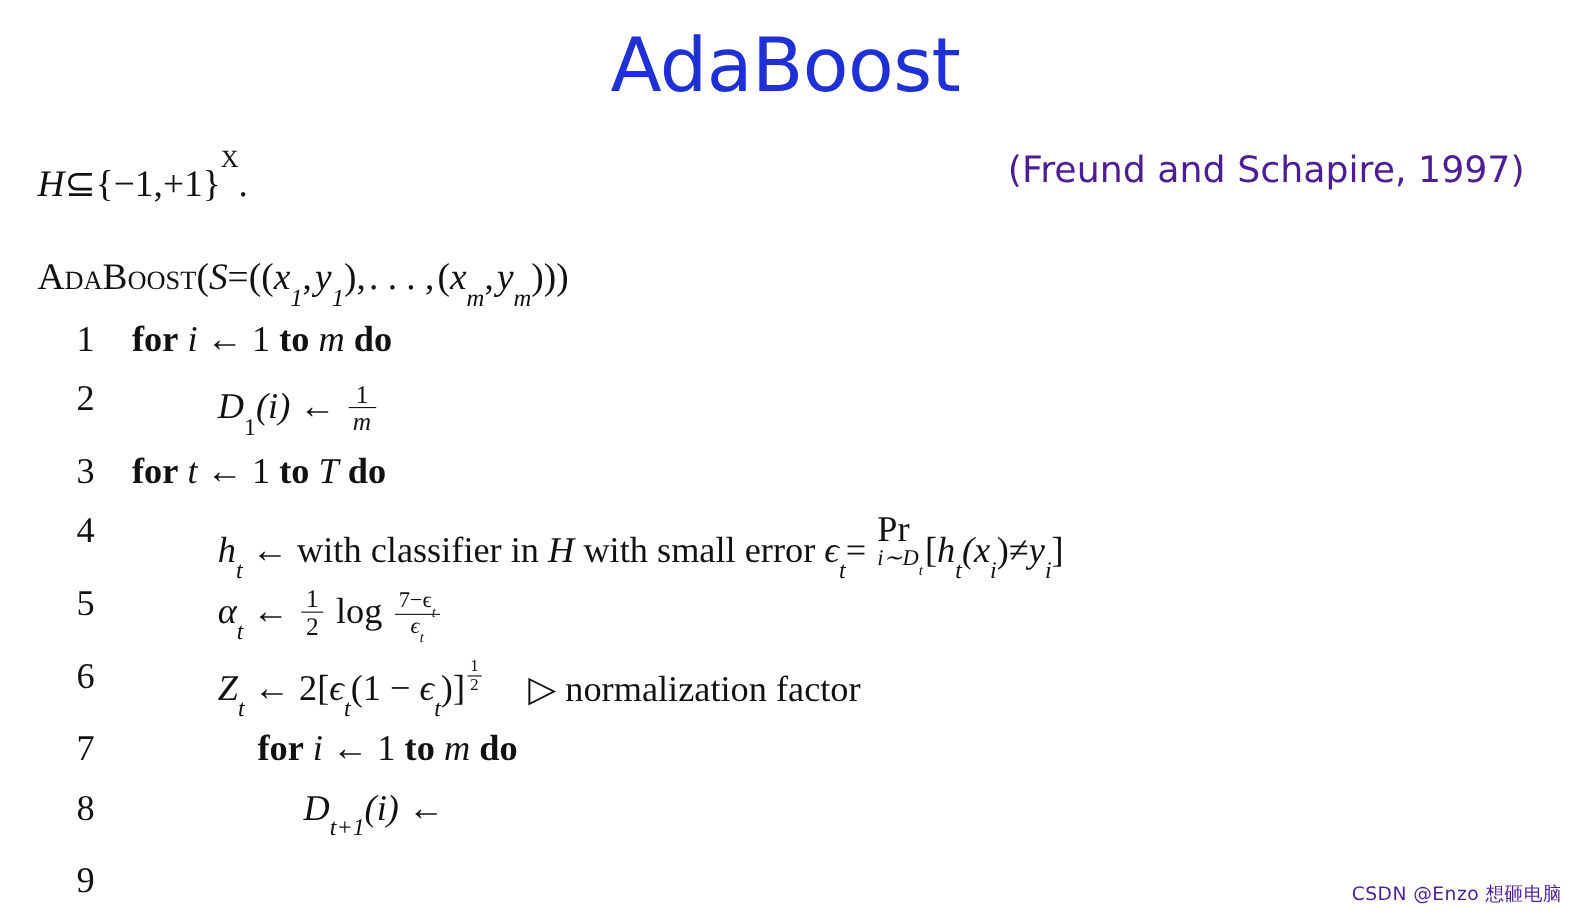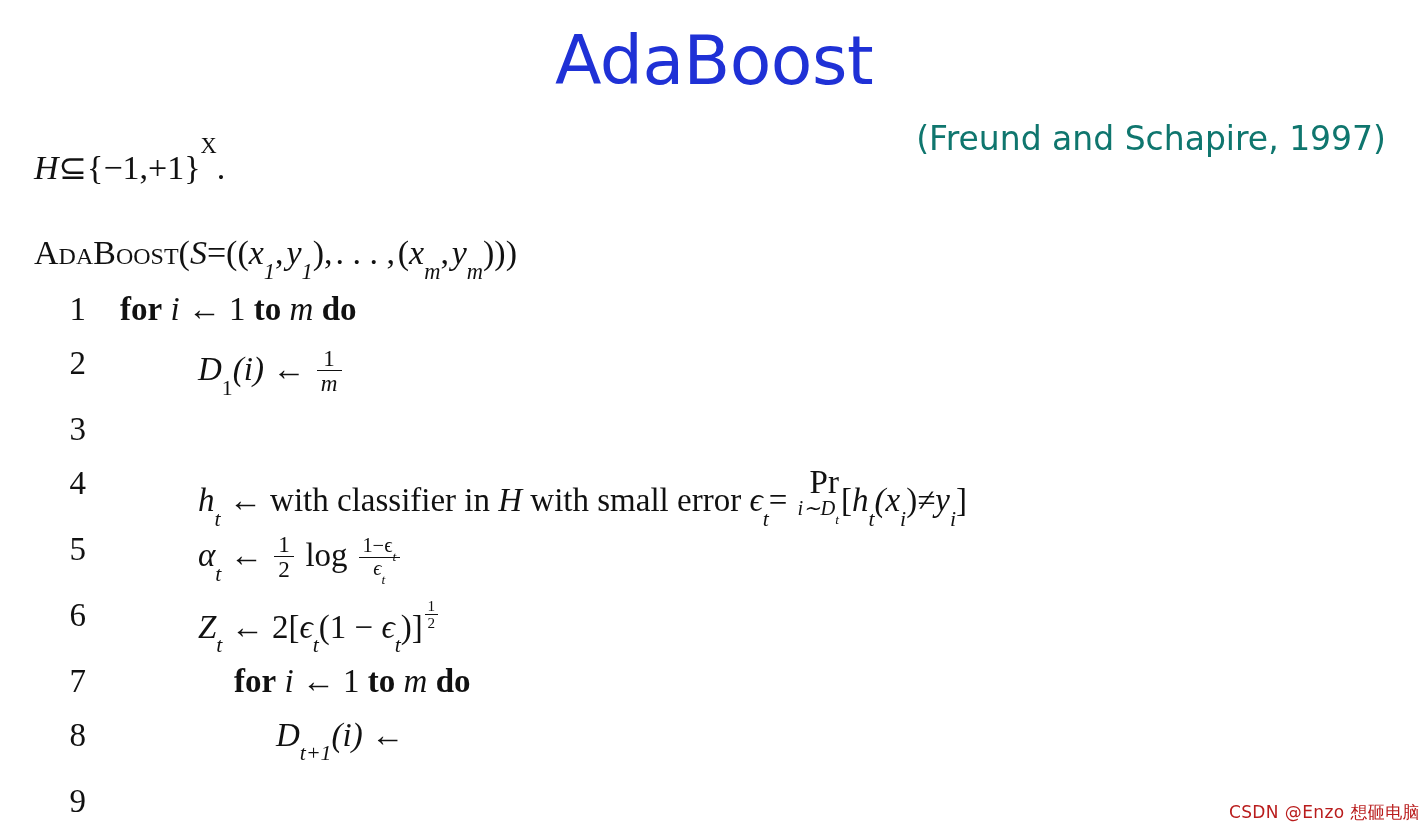--- a/index.html
+++ b/index.html
@@ -27,26 +27,26 @@
     font-family: "DejaVu Sans", "Liberation Sans", sans-serif;
     font-size: 68px;
     line-height: 82px;
     letter-spacing: -0.5px;
     color: #1f31d6;
     font-weight: 400;
   }
 
   .citation {
     position: absolute;
-    top: 117px;
+    top: 132px;
     right: 42px;
     font-family: "DejaVu Sans", "Liberation Sans", sans-serif;
     font-size: 33px;
     line-height: 44px;
-    color: #0f766e;
+    color: #4c1d95;
     white-space: nowrap;
   }
 
   
   .math {
     font-family: Liberation Serif, serif;
     font-size: 33px;
     line-height: 1.05;
     white-space: nowrap;
   }
@@ -75,21 +75,21 @@
     margin: 0 0.14em;
   }
   .frac > .num { display: block; padding: 0 0.18em; }
   .frac > .den { display: block; padding: 0 0.18em; border-top: 1.4px solid #111; }
 
   .frac.small { font-size: 0.62em; vertical-align: -0.42em; }
 
   
   .underset {
     display: inline-block;
-    text-align: right;
+    text-align: left;
     vertical-align: -0.10em;
     line-height: 1.0;
     margin: 0 0.06em;
   }
   .underset > .base { display: block; font-style: normal; }
   .underset > .under { display: block; font-size: 0.62em; font-style: italic; margin-top: -0.06em; }
 
   
   .bigop {
     display: inline-block;
@@ -167,21 +167,21 @@
 
   .comment { margin-left: 32px; font-style: normal; }
 
   
   .watermark {
     position: absolute;
     right: 8px;
     bottom: 6px;
     font-family: "DejaVu Sans", "Liberation Sans", sans-serif;
     font-size: 17px;
-    color: #b91c1c;
+    color: #4c1d95;
     letter-spacing: 0.4px;
     white-space: nowrap;
   }
 </style>
 </head>
 <body>
 
 <div class="slide-title">AdaBoost</div>
 
 <div class="citation">(Freund and Schapire, 1997)</div>
@@ -216,20 +216,29 @@
       <span class="mup">←</span>
       <span class="frac">
         <span class="num mup">1</span>
         <span class="den mi">m</span>
       </span>
     </div>
   </div>
 
   <div class="algo-row">
     <div class="lineno math">3</div>
+    <div class="body math ind1">
+      <span class="mbf">for</span>
+      <span class="mi">t</span>
+      <span class="mup">←</span>
+      <span class="mup">1</span>
+      <span class="mbf">to</span>
+      <span class="mi">T</span>
+      <span class="mbf">do</span>
+    </div>
   </div>
 
   <div class="algo-row tall">
     <div class="lineno math">4</div>
     <div class="body math ind2">
       <span class="mi">h</span><sub>t</sub>
       <span class="mup">←</span>
       <span class="mup">with classifier in</span>
       <span class="mi">H</span>
       <span class="mup">with small error</span>
@@ -245,36 +254,38 @@
     <div class="lineno math">5</div>
     <div class="body math ind2">
       <span class="mi">α</span><sub>t</sub>
       <span class="mup">←</span>
       <span class="frac">
         <span class="num mup">1</span>
         <span class="den mup">2</span>
       </span>
       <span class="mup">log</span>
       <span class="frac small">
-        <span class="num"><span class="mup">1−ϵ</span><sub>t</sub></span>
+        <span class="num"><span class="mup">7−ϵ</span><sub>t</sub></span>
         <span class="den"><span class="mi">ϵ</span><sub>t</sub></span>
       </span>
     </div>
   </div>
 
   <div class="algo-row tall">
     <div class="lineno math">6</div>
     <div class="body math ind2">
       <span class="mi">Z</span><sub>t</sub>
       <span class="mup">←</span>
       <span class="mup">2[</span><span class="mi">ϵ</span><sub>t</sub><span class="mup">(1 −</span>
       <span class="mi">ϵ</span><sub>t</sub><span class="mup">)]</span><span class="frac" style="font-size:0.46em; vertical-align:0.62em;">
         <span class="num mup">1</span>
         <span class="den mup">2</span>
       </span>
+      <span class="comment"><span>▷</span>
+        <span>normalization factor</span></span>
     </div>
   </div>
 
   <div class="algo-row">
     <div class="lineno math">7</div>
     <div class="body math ind3">
       <span class="mbf">for</span>
       <span class="mi">i</span>
       <span class="mup">←</span>
       <span class="mup">1</span>

